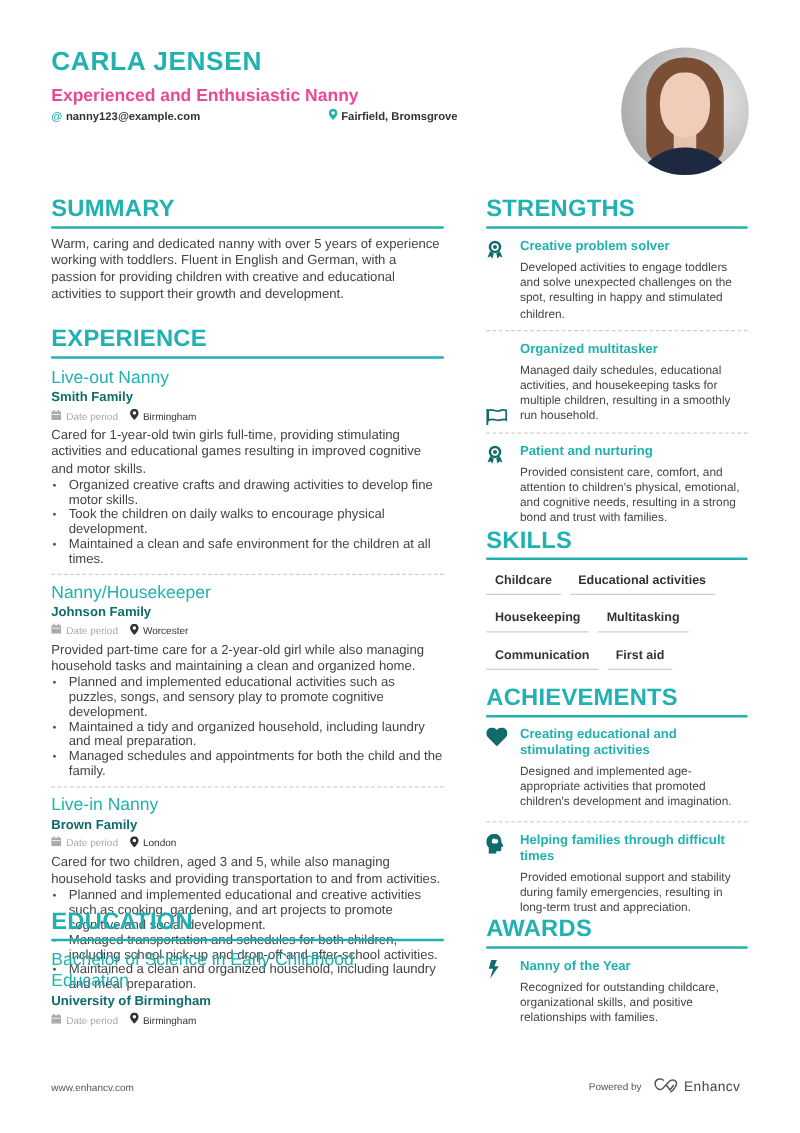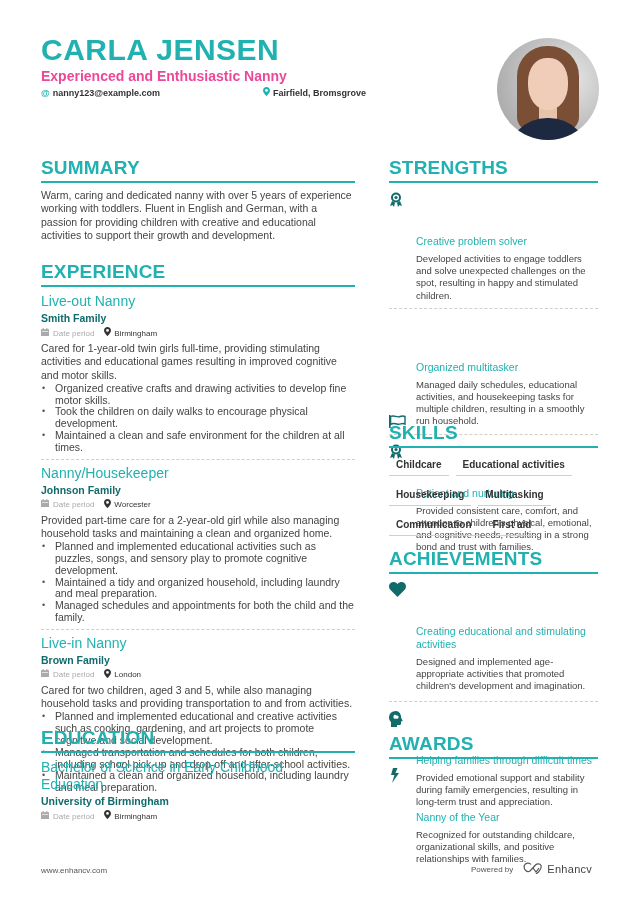--- a/index.html
+++ b/index.html
@@ -2,21 +2,21 @@
 <html><head>
 <meta charset="utf-8">
 <style>
   * { box-sizing: border-box; margin: 0; padding: 0; }
   html, body { width: 640px; height: 906px; background: #ffffff; overflow: hidden; }
   body { font-family: "Liberation Sans", "DejaVu Sans", sans-serif; color: #333; position: relative; }
 
   .page { position: relative; width: 640px; height: 906px; }
 
   
-  .name { position: absolute; left: 41px; top: 33px; font-size: 30px; font-weight: 700; color: #22b1b1; letter-spacing: 0.5px; line-height: 34px; }
+  .name { position: absolute; left: 41px; top: 33px; font-size: 21px; font-weight: 700; color: #22b1b1; letter-spacing: 0.5px; line-height: 34px; }
   .title { position: absolute; left: 41px; top: 67px; font-size: 14px; font-weight: 700; color: #ec4899; line-height: 18px; }
   .contact { position: absolute; top: 87px; font-size: 9px; font-weight: 700; color: #333; line-height: 12px; display: flex; align-items: center; gap: 3px; }
   .contact.email { left: 41px; }
   .contact.loc { left: 263px; justify-content: center; }
   .contact .ic { color: #22b1b1; font-size: 9px; }
 
   .photo { position: absolute; left: 497px; top: 38px; width: 102px; height: 102px; border-radius: 50%; overflow: hidden;
            background: radial-gradient(circle at 70% 40%, #e6e6e6 0%, #bdbdbd 55%, #9d9d9d 100%); }
   .photo .hair { position: absolute; left: 20px; top: 8px; width: 62px; height: 85px; border-radius: 30px 30px 14px 14px; background: #7a4f36; }
   .photo .face { position: absolute; left: 31px; top: 20px; width: 40px; height: 52px; border-radius: 45% 45% 48% 48%; background: #efcdb8; }
@@ -43,21 +43,21 @@
   ul.bullets { list-style: none; margin-top: 1px; }
   ul.bullets li { position: relative; padding-left: 14px; font-size: 10.5px; color: #444; line-height: 11.8px; }
   ul.bullets li::before { content: "•"; position: absolute; left: 1px; top: 0; color: #555; font-size: 9px; }
 
   .dash { border-top: 1px dashed #cfcfcf; }
 
   
   .ritem { display: flex; }
   .ritem .ico { width: 27px; flex: none; color: #116b6b; display: flex; justify-content: flex-start; padding-top: 1px; }
   .ritem .txt { flex: 1; }
-  .ritem .rh { font-size: 10.5px; font-weight: 400; color: #22b1b1; line-height: 13px; margin-top: 44px; }
+  .ritem .rh { font-size: 10.5px; font-weight: 700; color: #22b1b1; line-height: 13px; }
   .ritem .rd { font-size: 9.5px; color: #444; line-height: 12.2px; margin-top: 5px; }
 
   .skills { display: flex; flex-wrap: wrap; column-gap: 7px; row-gap: 9px; margin-top: 7px; }
   .skill { font-size: 10px; font-weight: 700; color: #333; padding: 4px 7px 4px 7px; border-bottom: 1.5px solid #cfcfcf; line-height: 12px; }
 
   .footer-left { position: absolute; left: 41px; top: 866px; font-size: 8px; color: #555; }
   .footer-right { position: absolute; left: 471px; top: 862px; display: flex; align-items: center; gap: 10px; }
   .footer-right .pb { font-size: 8px; color: #555; }
   .footer-right .logo { display: flex; align-items: center; gap: 4px; font-size: 11px; color: #444; letter-spacing: 0.3px; }
 </style>

